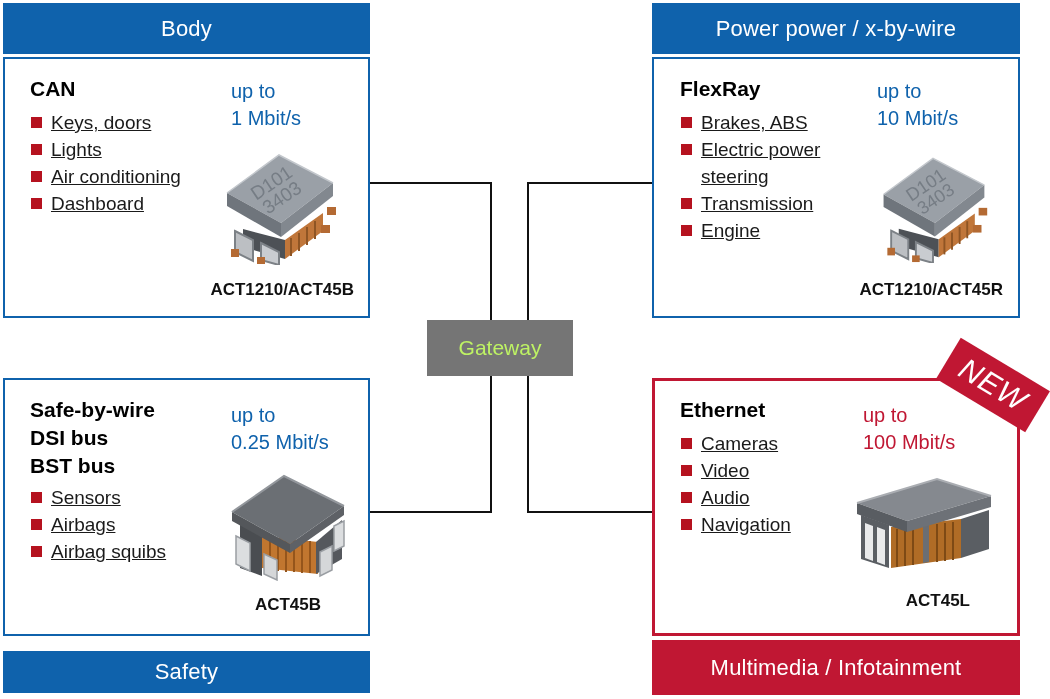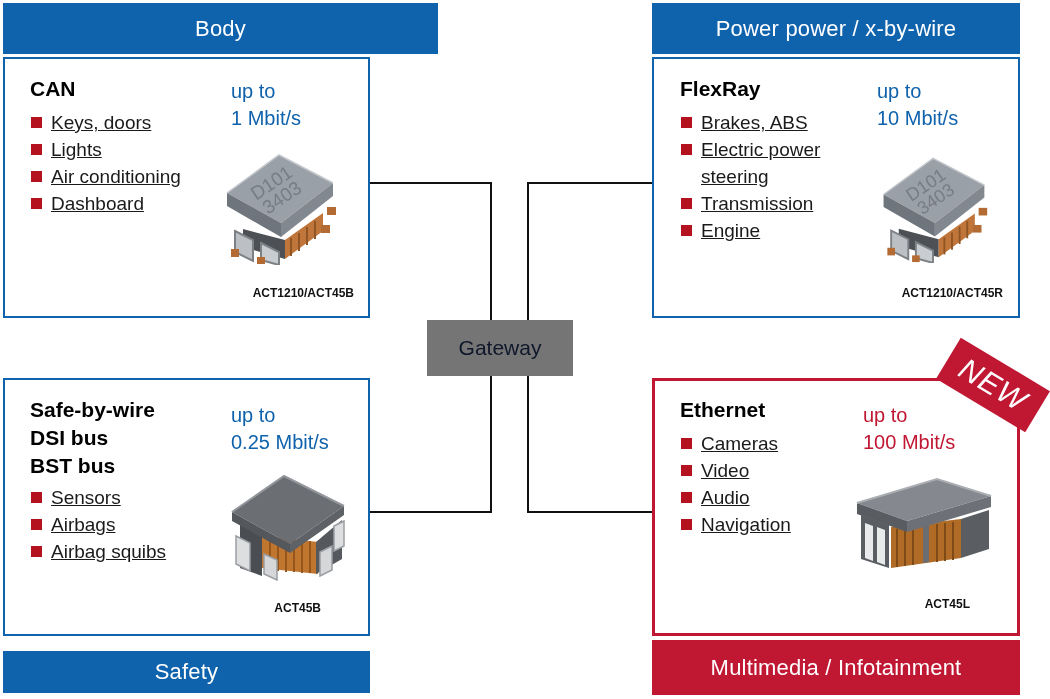--- a/index.html
+++ b/index.html
@@ -30,29 +30,29 @@
 
   ul.features{position:absolute;list-style:none;margin:0;padding:0;}
   ul.features li{display:flex;align-items:flex-start;line-height:27px;font-size:19px;}
   ul.features .bullet{flex:0 0 auto;width:11px;height:11px;background:var(--bullet-red);margin:8px 9px 0 0;}
   ul.features .li-txt{display:block;max-width:168px;text-decoration:underline;}
 
   .speed{position:absolute;font-size:20px;line-height:27px;}
   .speed.blue{color:var(--blue);}
   .speed.red{color:var(--red);}
 
-  .part{position:absolute;font-size:12px;font-weight:bold;color:#111;white-space:nowrap;}
+  .part{position:absolute;font-size:17px;font-weight:bold;color:#111;white-space:nowrap;}
 
   .comp{position:absolute;}
 
   .line{position:absolute;background:#111;}
 
   .gateway{
     position:absolute;left:427px;top:320px;width:146px;height:56px;
-    background:var(--gateway-gray);color:#0f172a;font-size:21px;
+    background:var(--gateway-gray);color:#bef264;font-size:21px;
     display:flex;align-items:center;justify-content:center;z-index:3;
   }
 
   .new-badge{
     position:absolute;left:941px;top:361px;width:104px;height:48px;
     background:var(--red);color:#fff;transform:rotate(31deg);
     display:flex;align-items:center;justify-content:center;
     font-size:30px;font-style:italic;letter-spacing:1px;z-index:5;
   }
 </style>
@@ -67,21 +67,21 @@
   <div class="line" style="left:527px;top:182px;width:2px;height:138px;"></div>
   <div class="line" style="left:490px;top:376px;width:2px;height:137px;"></div>
   <div class="line" style="left:370px;top:511px;width:122px;height:2px;"></div>
   <div class="line" style="left:527px;top:376px;width:2px;height:137px;"></div>
   <div class="line" style="left:527px;top:511px;width:125px;height:2px;"></div>
 
   <div class="gateway">
     <span>Gateway</span>
   </div>
 
-  <div class="band" style="left:3px;top:3px;width:435px;height:51px;">
+  <div class="band" style="left:3px;top:3px;width:367px;height:51px;">
     <span>Body</span>
   </div>
   <div class="panel" style="left:3px;top:57px;width:367px;height:261px;">
     <div class="proto" style="left:25px;top:16px;">CAN</div>
     <ul class="features" style="left:26px;top:50px;">
         <li>
           <span class="bullet"></span>
           <span class="li-txt">Keys, doors</span>
         </li>
         <li>

